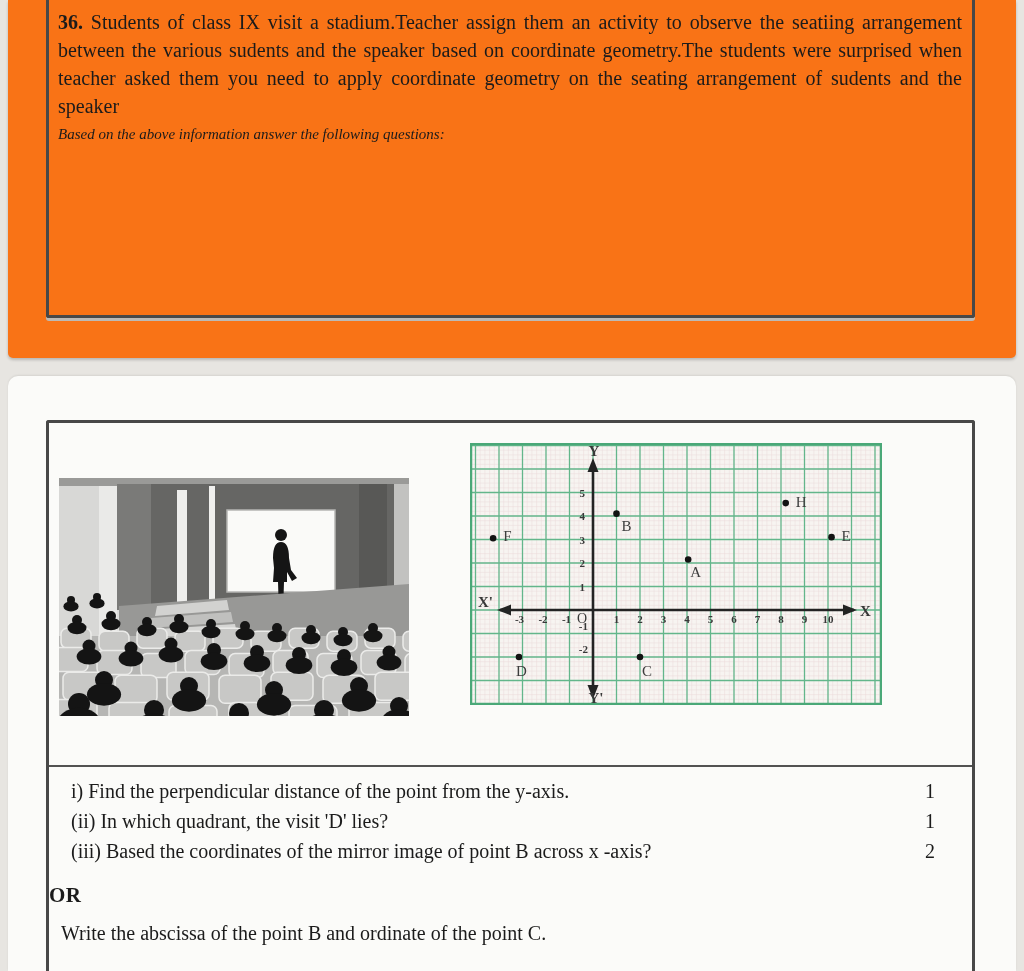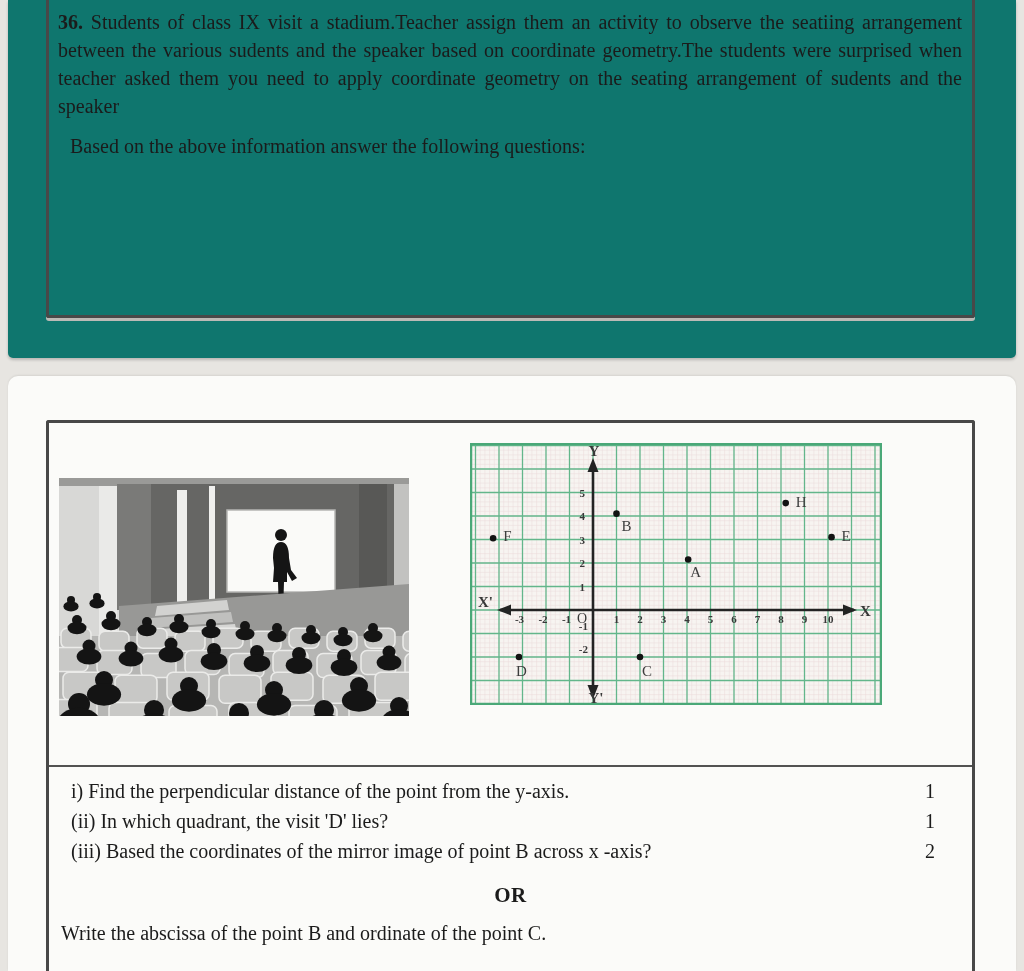--- a/index.html
+++ b/index.html
@@ -3,53 +3,53 @@
 <meta charset="utf-8">
 <style>
   html,body{margin:0;padding:0;background:#d9d7d3;}
   .screen{
     position:relative;width:1024px;height:971px;overflow:hidden;
     background:#e7e5e1;
     font-family:"Liberation Serif", serif;color:#1b1b1b;
   }
   .card-top{
     position:absolute;left:8px;top:0;width:1008px;height:358px;
-    background:#0f766e;border-radius:0 0 5px 5px;
+    background:#f97316;border-radius:0 0 5px 5px;
     box-shadow:0 2px 3px rgba(0,0,0,.20);
   }
   .card-bottom{
     position:absolute;left:8px;top:376px;width:1008px;height:595px;
     background:#fbfbf9;border-radius:10px 10px 0 0;
     box-shadow:0 -1px 2px rgba(0,0,0,.08);
   }
   .qbox-top{
     position:absolute;left:38px;top:0;width:929px;height:318px;
     box-sizing:border-box;
     border:3px solid #484848;border-top:none;border-radius:0 0 3px 3px;
     box-shadow:0 3px 0 #bcbab6;
     padding:8px 10px 0 9px;
   }
   .qtext{margin:0;font-size:20px;line-height:28px;text-align:justify;}
-  .qfooter{margin:12px;font-size:20px;line-height:28px;}
+  .qfooter{margin:0;font-size:15px;line-height:28px;font-style:italic;}
   .qnum{font-weight:bold;}
   .qbox-bottom{
     position:absolute;left:38px;top:44px;width:929px;height:552px;
     box-sizing:border-box;
     border:3px solid #484848;border-bottom:none;border-radius:3px 3px 0 0;
     background:#fbfbf9;
   }
   .figures{display:flex;align-items:flex-start;}
   .stadium{margin:55px 0 0 10px;width:350px;height:238px;line-height:0;}
   .graph{margin:20px 0 0 61px;width:412px;height:262px;line-height:0;}
   .divider{margin-top:49px;border-top:2px solid #525252;}
   .subq{padding:9px 0 0 22px;}
   .subq-row{display:flex;font-size:20px;line-height:30px;}
   .subq-text{flex:1;}
   .subq-marks{width:84px;text-align:center;}
-  .or-label{text-align:center;font-weight:bold;font-size:21px;margin-top:17px;letter-spacing:.5px;}
+  .or-label{font-weight:bold;font-size:21px;margin-top:17px;letter-spacing:.5px;}
   .or-question{font-size:20px;margin:11px 0 0;padding-left:12px;line-height:28px;}
 </style>
 </head>
 <body>
 
 <div class="screen">
 
   <section class="card-top">
     <div class="qbox-top">
       <p class="qtext"><span class="qnum">36.</span> <span>Students of class IX visit a stadium.Teacher assign them an activity to observe the seatiing arrangement between the various sudents and the speaker based on coordinate geometry.The students were surprised when teacher asked them you need to apply coordinate geometry on the seating arrangement of sudents and the speaker</span></p>

